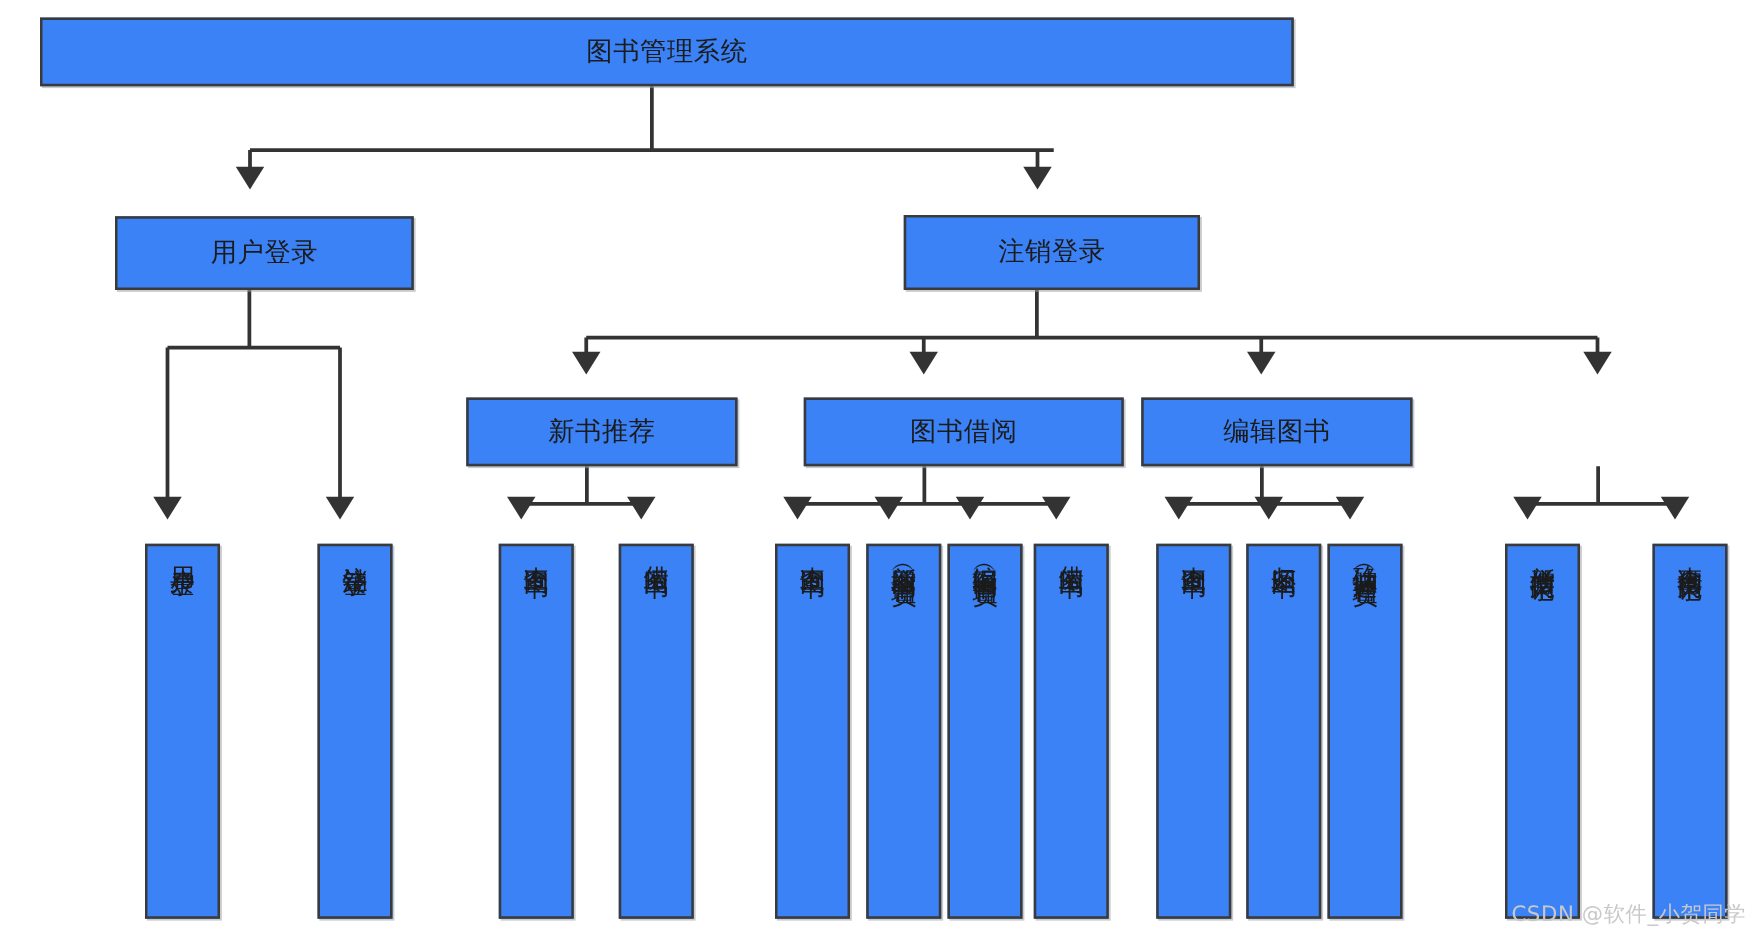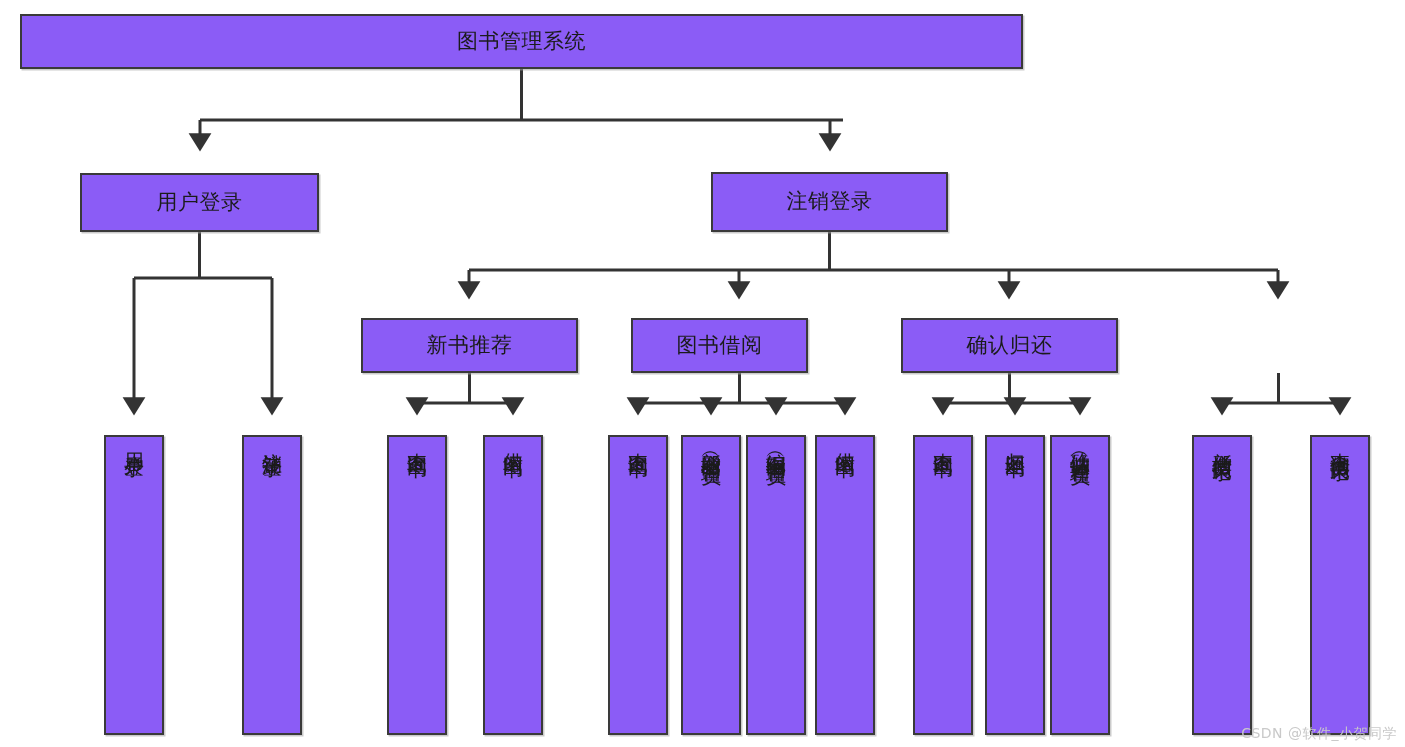--- a/index.html
+++ b/index.html
@@ -17,27 +17,28 @@
   #diagram-root {
     position: absolute;
     left: 0;
     top: 0;
     width: 1405px;
     height: 747px;
   }
   .node-box {
     position: absolute;
     box-sizing: border-box;
-    background: #8b5cf6;
+    background: #3b82f6;
     border: 2.5px solid #3a3a3a;
     box-shadow: 1.5px 1.5px 0 rgba(160,160,160,0.55);
     display: flex;
     align-items: center;
     justify-content: center;
     color: #1b1b1b;
+    margin-left: 12px;
   }
   .node-label-h {
     font-size: 21px;
     line-height: 1.1;
     letter-spacing: 0.5px;
     white-space: nowrap;
   }
   .node-label-v {
     font-size: 20px;
     line-height: 1.06;
@@ -58,21 +59,21 @@
     left: 0;
     top: 0;
     width: 1405px;
     height: 747px;
     pointer-events: none;
   }
   .watermark {
     position: absolute;
     right: 8px;
     bottom: 4px;
-    font-size: 14px;
+    font-size: 17px;
     color: #c9c9c9;
     white-space: nowrap;
     letter-spacing: 0.5px;
   }
 </style>
 </head>
 <body>
 
 <div id="diagram-root">
 
@@ -145,25 +146,25 @@
   <div class="node-box" style="left:80px; top:173px; width:239px; height:59px;">
     <span class="node-label-h">用户登录</span>
   </div>
   <div class="node-box" style="left:711px; top:172px; width:237px; height:60px;">
     <span class="node-label-h">注销登录</span>
   </div>
 
   <div class="node-box" style="left:361px; top:318px; width:217px; height:55px;">
     <span class="node-label-h">新书推荐</span>
   </div>
-  <div class="node-box" style="left:631px; top:318px; width:177px; height:55px;">
+  <div class="node-box" style="left:631px; top:318px; width:256px; height:55px;">
     <span class="node-label-h">图书借阅</span>
   </div>
   <div class="node-box" style="left:901px; top:318px; width:217px; height:55px;">
-    <span class="node-label-h">确认归还</span>
+    <span class="node-label-h">编辑图书</span>
   </div>
 
   <div class="node-box leaf-box" style="left:104px; top:435px; width:60px; height:300px;">
     <span class="node-label-v">用户登录</span>
   </div>
   <div class="node-box leaf-box" style="left:242px; top:435px; width:60px; height:300px;">
     <span class="node-label-v">注销登录</span>
   </div>
   <div class="node-box leaf-box" style="left:387px; top:435px; width:60px; height:300px;">
     <span class="node-label-v">查询图书</span>

